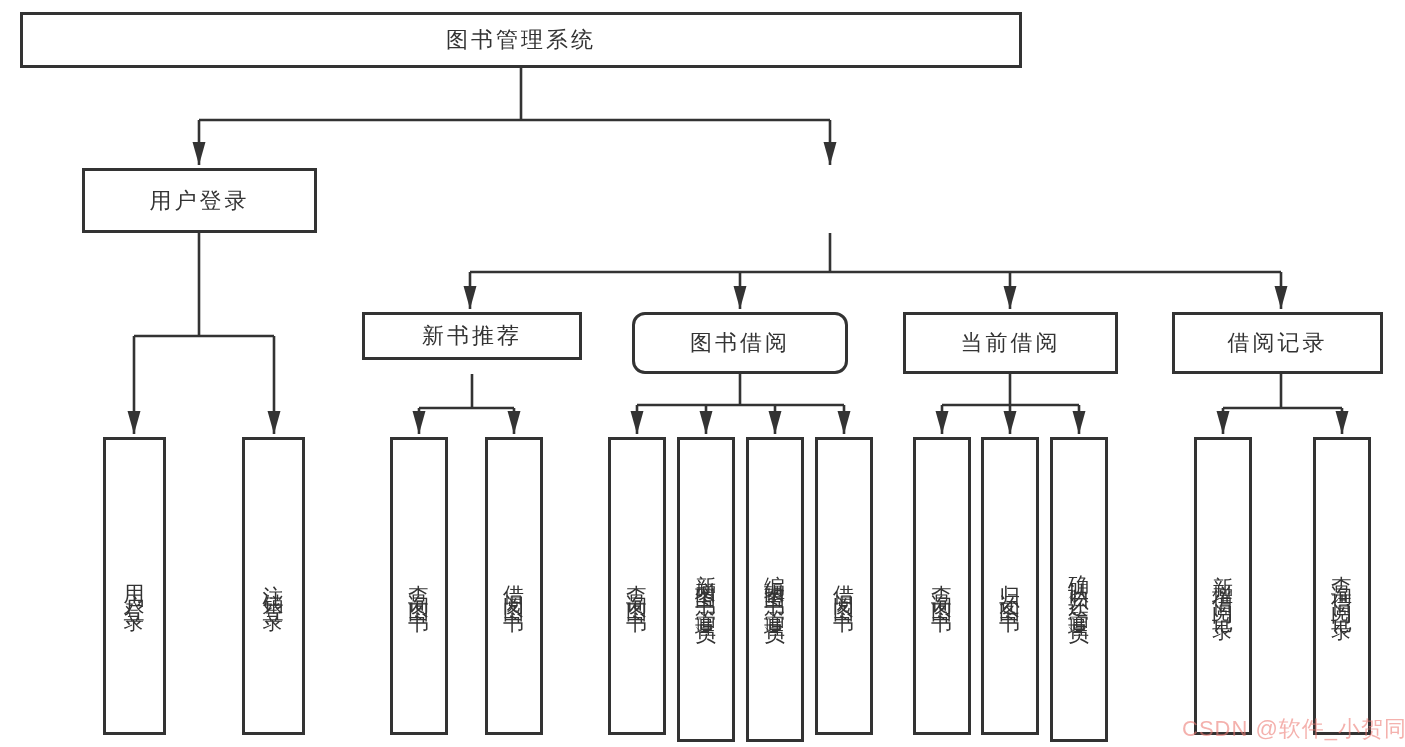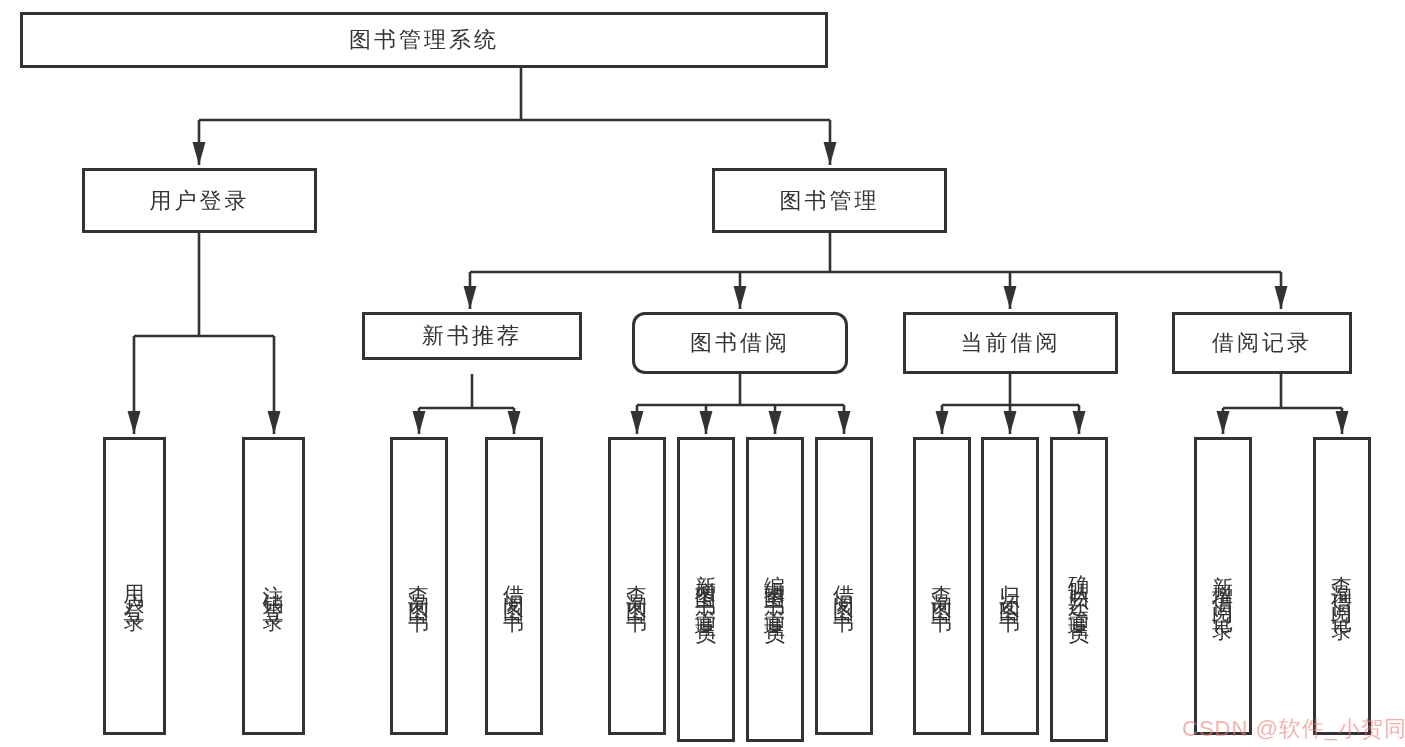--- a/index.html
+++ b/index.html
@@ -104,29 +104,28 @@
       <line x1="1010" y1="405" x2="1010" y2="434" marker-end="url(#arrow)"></line>
       <line x1="1079" y1="405" x2="1079" y2="434" marker-end="url(#arrow)"></line>
 
       <line x1="1281" y1="374" x2="1281" y2="408"></line>
       <line x1="1223" y1="408" x2="1342" y2="408"></line>
       <line x1="1223" y1="408" x2="1223" y2="434" marker-end="url(#arrow)"></line>
       <line x1="1342" y1="408" x2="1342" y2="434" marker-end="url(#arrow)"></line>
     </g>
   </svg>
 
-  <div class="node hnode" style="left:20px; top:12px; width:808px; height:56px;">图书管理系统</div>
+  <div class="node hnode" style="left:20px; top:12px; width:1002px; height:56px;">图书管理系统</div>
 
   <div class="node hnode" style="left:82px; top:168px; width:235px; height:65px;">用户登录</div>
-  <div class="node hnode" style="left:712px; top:168px; width:235px; height:65px;">图书管理</div>
 
   <div class="node hnode" style="left:362px; top:312px; width:220px; height:48px;">新书推荐</div>
   <div class="node hnode" style="left:632px; top:312px; width:216px; height:62px;border-radius:13px;">图书借阅</div>
   <div class="node hnode" style="left:903px; top:312px; width:215px; height:62px;text-align:center;">当前借阅</div>
-  <div class="node hnode" style="left:1172px; top:312px; width:180px; height:62px;">借阅记录</div>
+  <div class="node hnode" style="left:1172px; top:312px; width:211px; height:62px;">借阅记录</div>
 
   <div class="node vnode" style="left:103px; top:437px; width:63px; height:298px;">用户登录</div>
   <div class="node vnode" style="left:242px; top:437px; width:63px; height:298px;">注销登录</div>
 
   <div class="node vnode" style="left:390px; top:437px; width:58px; height:298px;">查询图书</div>
   <div class="node vnode" style="left:485px; top:437px; width:58px; height:298px;">借阅图书</div>
 
   <div class="node vnode" style="left:608px; top:437px; width:58px; height:298px;">查询图书</div>
   <div class="node vnode" style="left:677px; top:437px; width:58px; height:305px; letter-spacing:7px;">新增图书（管理员）</div>
   <div class="node vnode" style="left:746px; top:437px; width:58px; height:305px; letter-spacing:7px;">编辑图书（管理员）</div>

